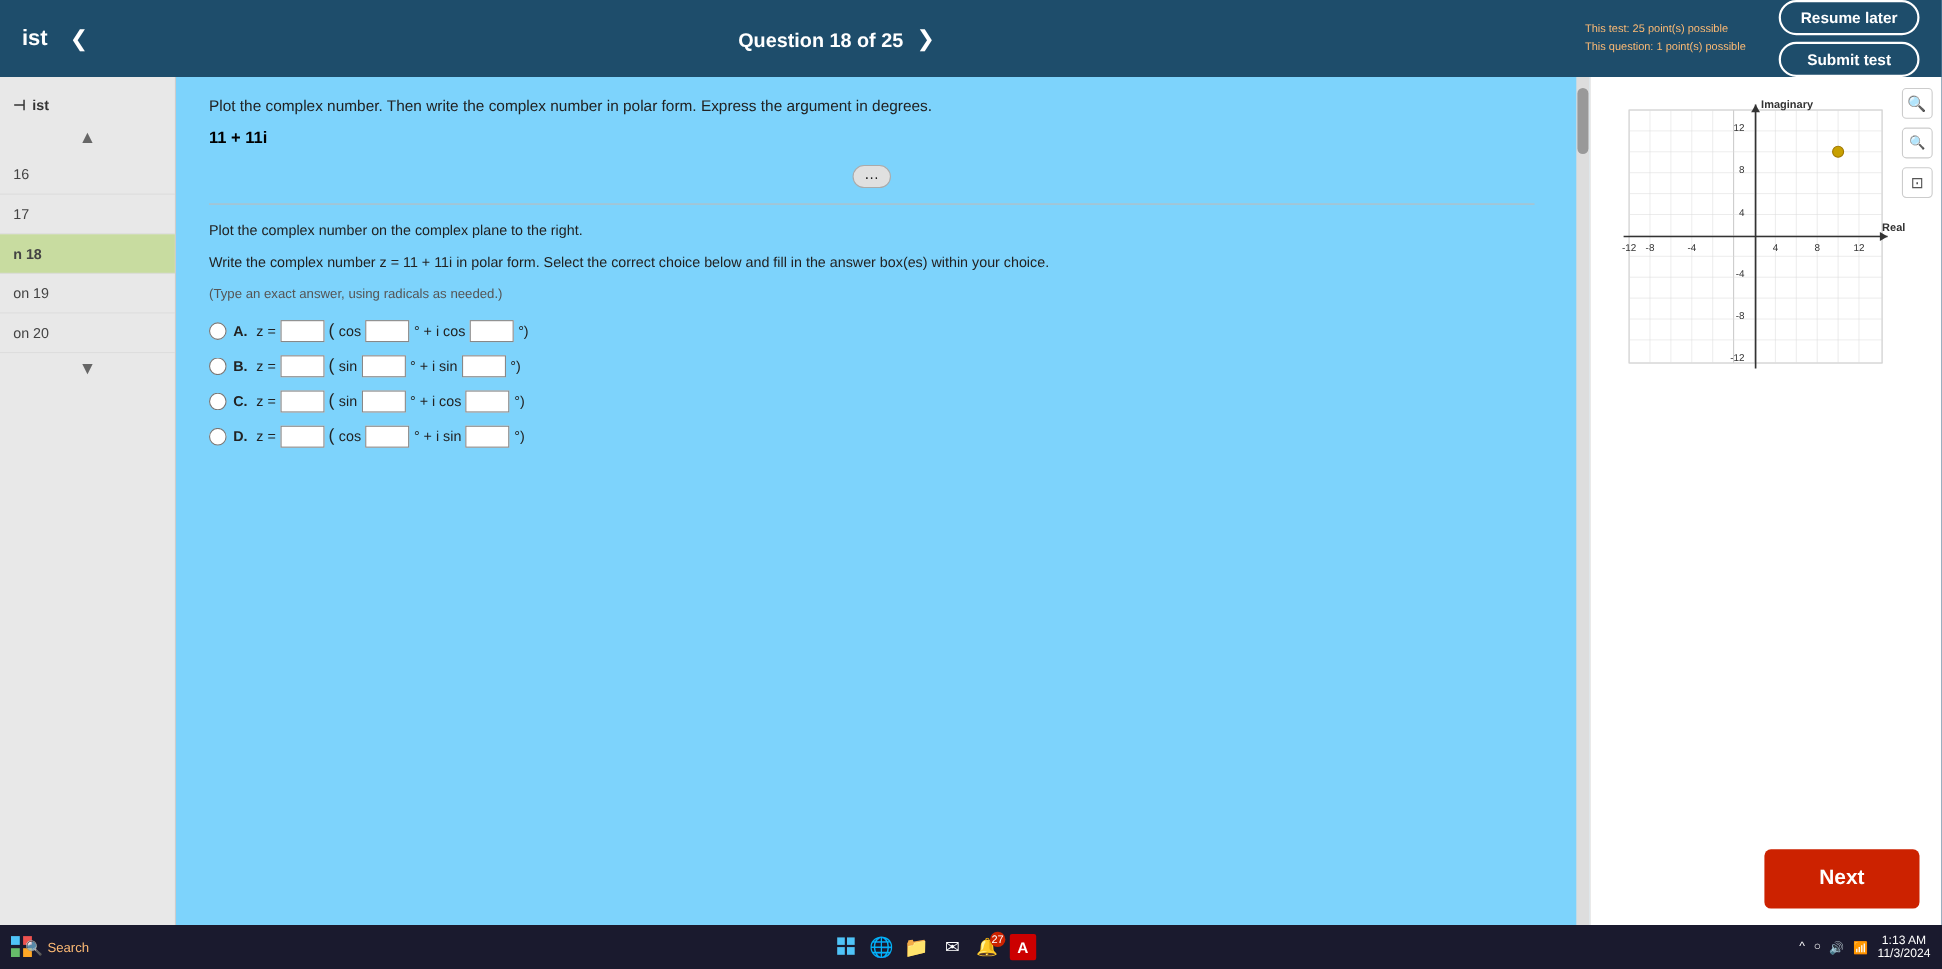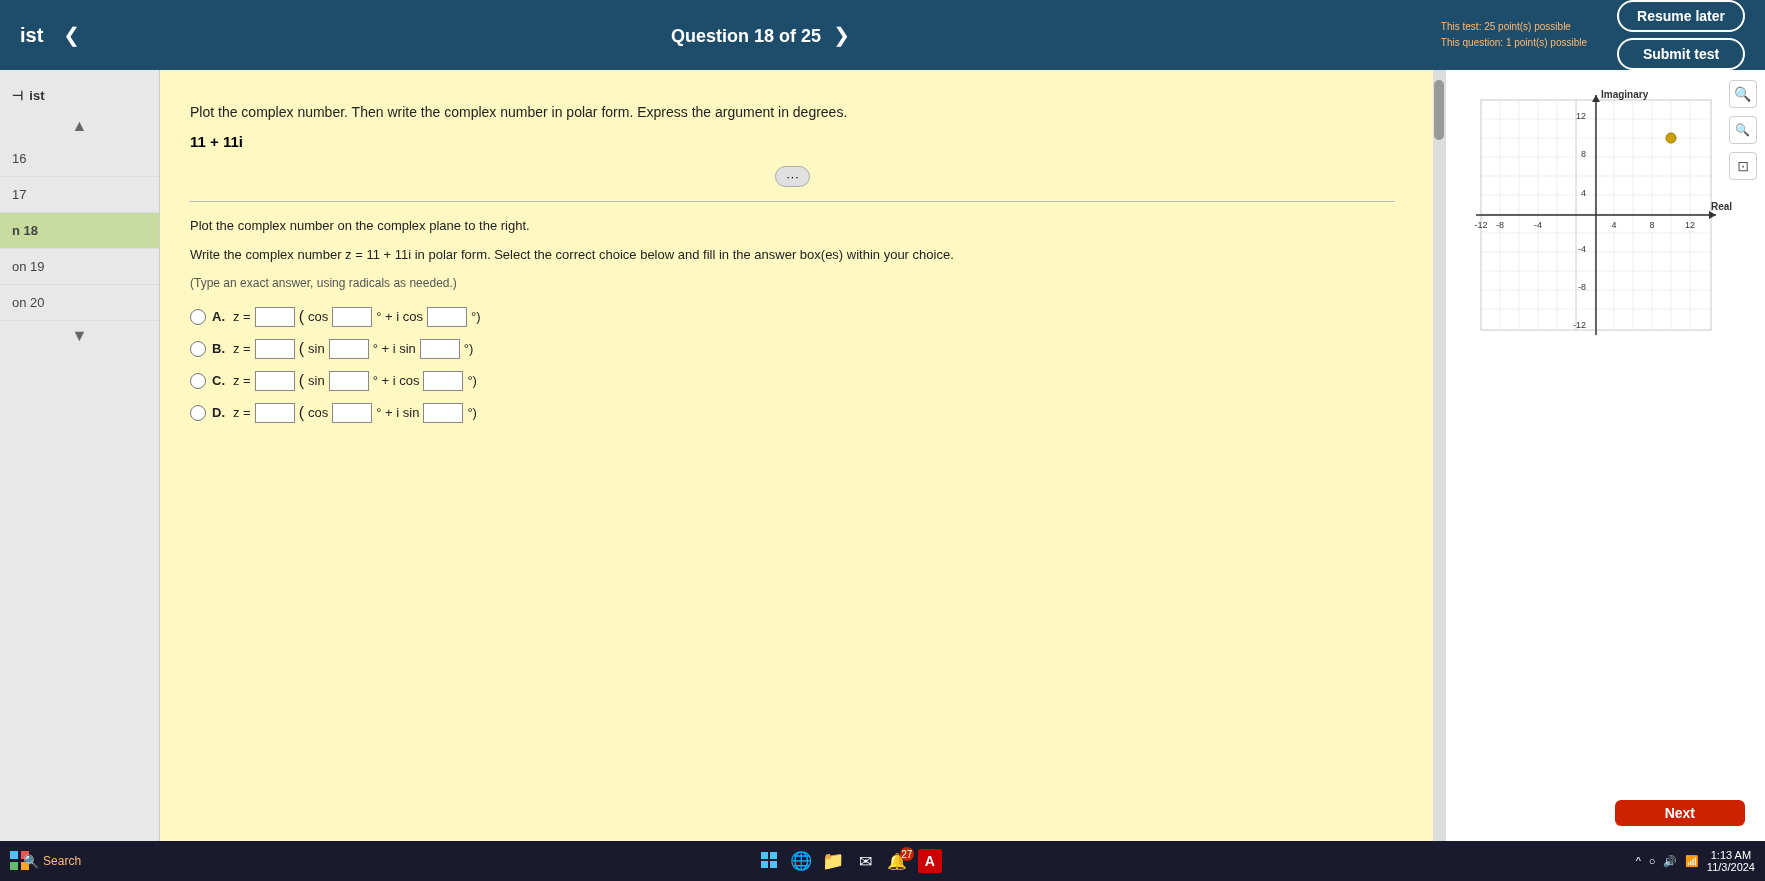--- a/index.html
+++ b/index.html
@@ -98,22 +98,22 @@
     .sidebar-nav-up, .sidebar-nav-down {
       text-align: center;
       padding: 6px;
       cursor: pointer;
       color: #666;
     }
 
     
     .content-area {
       flex: 1;
-      background: #fef9c3;
-      padding: 32px 30px;
+      background: #7dd3fc;
+      padding: 16px 30px;
       overflow-y: auto;
       position: relative;
     }
 
     .question-text {
       font-size: 14px;
       color: #222;
       line-height: 1.5;
       margin-bottom: 10px;
     }
@@ -218,22 +218,22 @@
     .next-btn-container {
       position: absolute;
       bottom: 55px;
       right: 20px;
     }
     .btn-next {
       background: #cc2200;
       color: white;
       border: none;
       border-radius: 6px;
-      padding: 5px 50px;
-      font-size: 14px;
+      padding: 16px 50px;
+      font-size: 19px;
       font-weight: bold;
       cursor: pointer;
     }
 
     
     .taskbar {
       position: fixed;
       bottom: 0;
       left: 0;
       width: 1765px;

